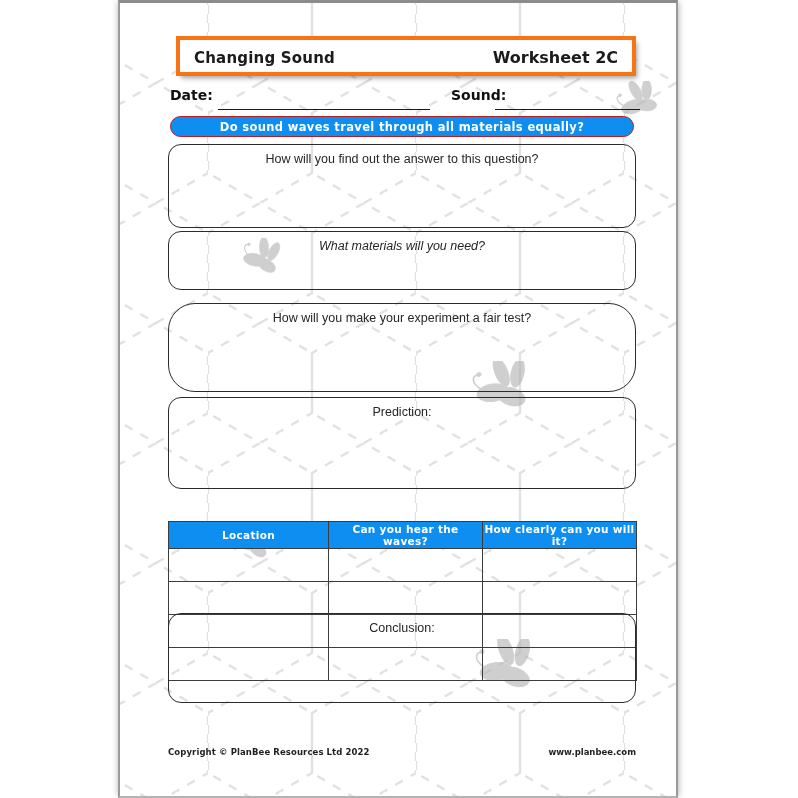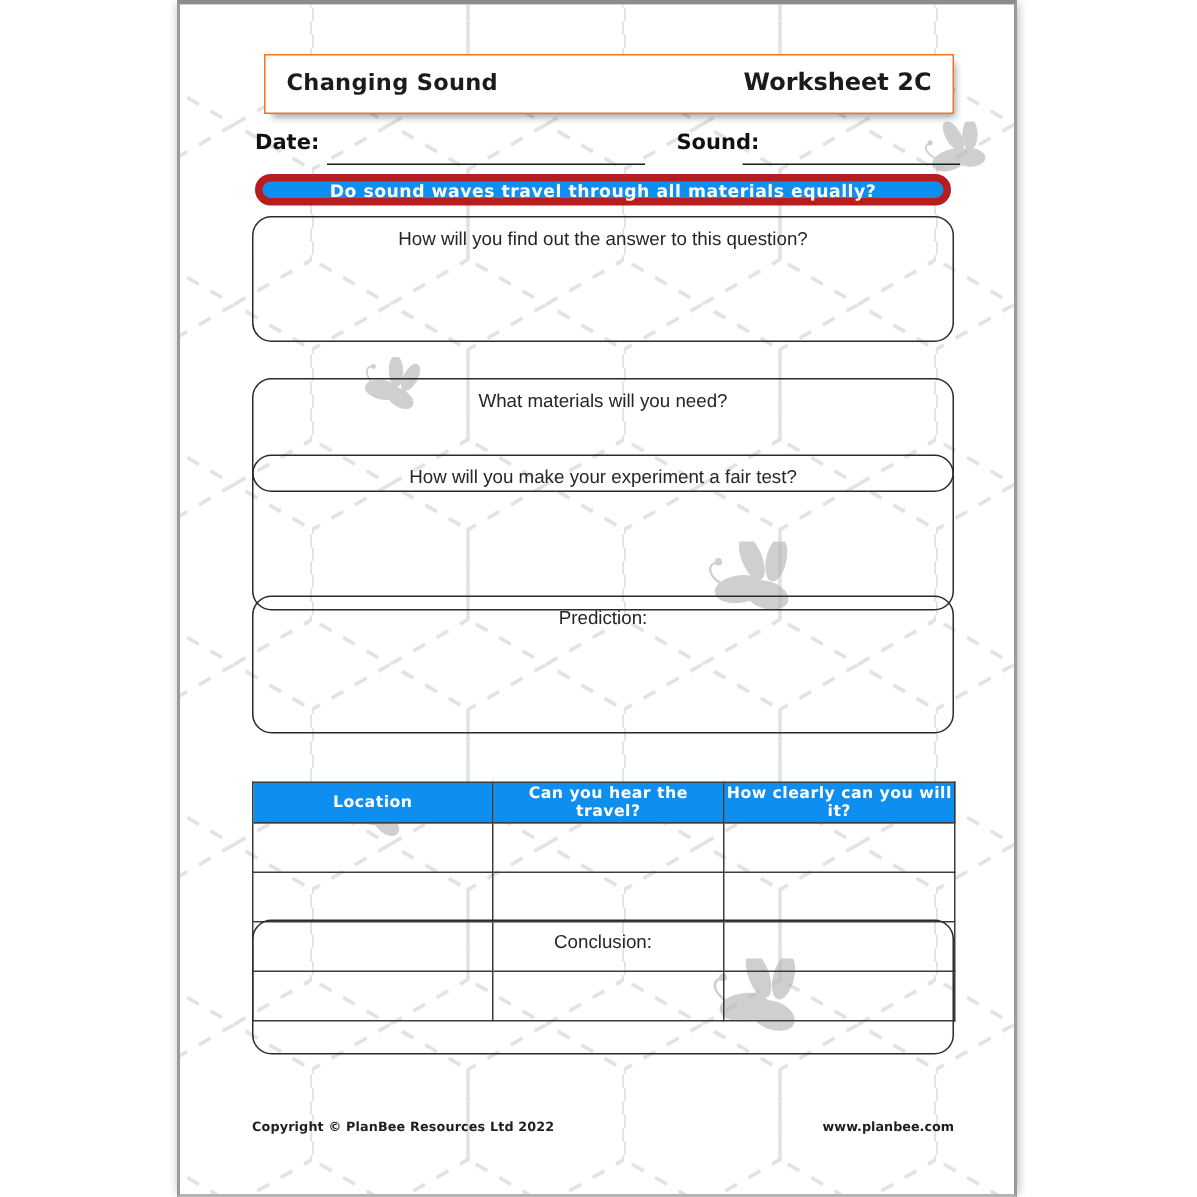--- a/index.html
+++ b/index.html
@@ -58,21 +58,21 @@
     left: 0; top: 0;
     width: 556px; height: 793px;
   }
 
   
   #title-box {
     position: absolute;
     left: 56px; top: 33px;
     width: 460px; height: 40px;
     background: #ffffff;
-    border: 1px solid #f97316;
+    border: 4px solid #f97316;
     box-shadow: 3px 4px 5px -2px rgba(0,0,0,.38);
     box-sizing: border-box;
   }
   #title-text {
     position: absolute;
     left: 14px; top: 9px;
     font-size: 15px;
     font-weight: bold;
     color: #1b1b1b;
     letter-spacing: .2px;
@@ -107,21 +107,21 @@
     height: 0;
     border-bottom: 1.6px solid #1a1a1a;
   }
 
   
   #banner {
     position: absolute;
     left: 50px; top: 113px;
     width: 464px; height: 21px;
     background: #0d8ef0;
-    border: 5px solid #b91c1c;
+    border: 1px solid #b91c1c;
     border-radius: 11px;
     box-sizing: border-box;
     display: flex;
     align-items: center;
     justify-content: center;
   }
   #banner-text {
     font-size: 11.5px;
     font-weight: bold;
     color: #ffffff;
@@ -284,42 +284,42 @@
       </div>
 
       <div id="banner">
         <span id="banner-text">Do sound waves travel through all materials equally?</span>
       </div>
 
       <div class="answer-box" style="top:141px; height:84px;">
         <div class="answer-prompt">How will you find out the answer to this question?</div>
       </div>
 
-      <div class="answer-box" style="top:249px; height:76px;">
+      <div class="answer-box" style="top:228px; height:59px;font-style:italic;">
         <div class="answer-prompt">What materials will you need?</div>
       </div>
 
-      <div class="answer-box" style="top:300px; height:104px;">
+      <div class="answer-box" style="top:300px; height:89px;border-radius:27px;">
         <div class="answer-prompt">How will you make your experiment a fair test?</div>
       </div>
 
       <div class="answer-box" style="top:394px; height:92px;">
         <div class="answer-prompt">Prediction:</div>
       </div>
 
       <table id="results-table">
         <colgroup>
           <col style="width:160px;">
           <col style="width:154px;">
           <col style="width:154px;">
         </colgroup>
         <thead>
           <tr>
             <th>Location</th>
-            <th>Can you hear the travel?</th>
+            <th>Can you hear the waves?</th>
             <th>How clearly can you will it?</th>
           </tr>
         </thead>
         <tbody>
           <tr>
             <td></td>
             <td></td>
             <td></td>
           </tr>
           <tr>

